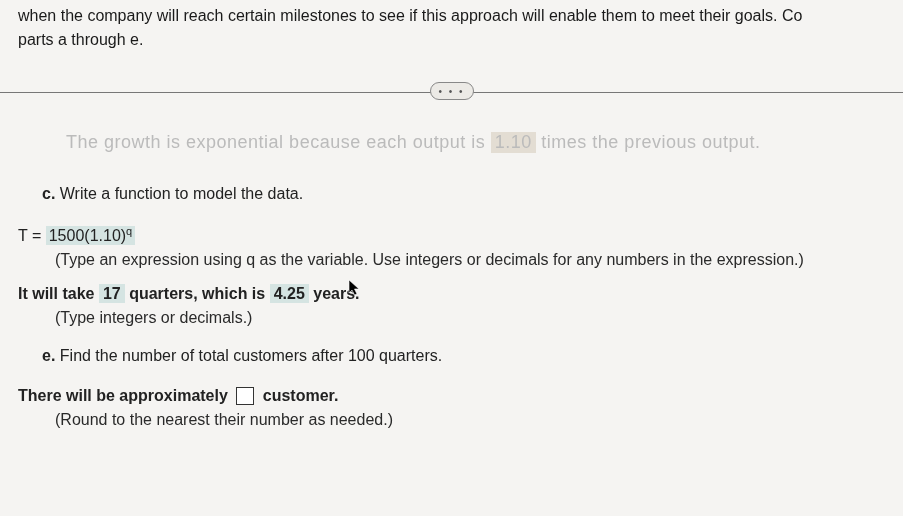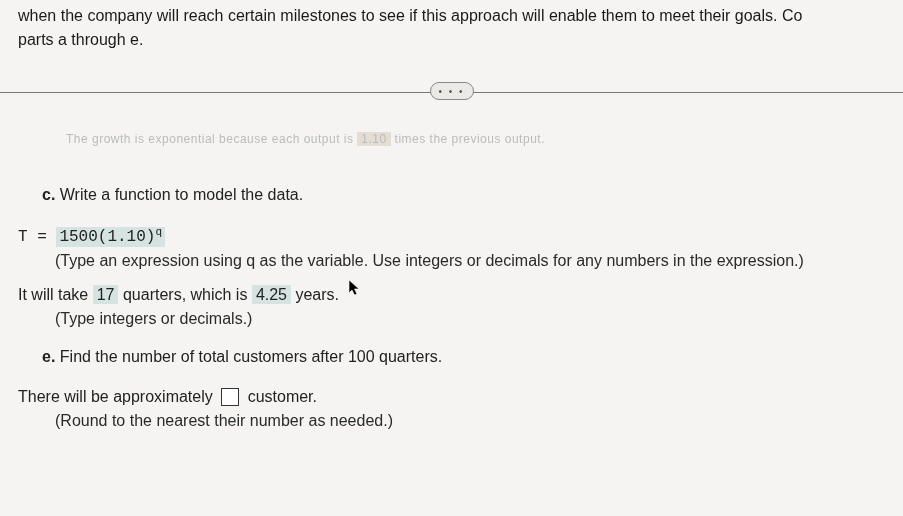--- a/index.html
+++ b/index.html
@@ -53,60 +53,60 @@
       display: flex;
       align-items: center;
       justify-content: center;
       font-size: 10px;
       letter-spacing: 2px;
       color: #555;
       cursor: pointer;
     }
     .blur-line {
       color: #bbb;
-      font-size: 12px;
+      font-size: 18px;
       letter-spacing: 0.5px;
-      margin: 12px 0 36px 48px;
+      margin: 12px 0 28px 48px;
       filter: blur(0.6px);
       white-space: nowrap;
       overflow: hidden;
     }
     .blur-line .hl {
       background: #e3ddd3;
       padding: 1px 4px;
       color: #bbb;
     }
     .question {
       margin-bottom: 18px;
       line-height: 1.6;
       margin-left: 24px;
     }
     .bold-label {
       font-weight: bold;
     }
     .formula-line {
       margin-bottom: 6px;
       font-size: 16px;
-      font-family: Liberation Mono, monospace;
     }
     .formula-line .hl {
       background: #d5e4e2;
       padding: 1px 3px;
     }
     .formula-line sup {
       font-size: 11px;
       vertical-align: super;
     }
     .instruction {
       color: #2a2a2a;
       margin-bottom: 16px;
       margin-left: 37px;
     }
     .answer-line {
       margin-bottom: 6px;
+      font-weight: bold;
     }
     .answer-line .hl {
       background: #d5e4e2;
       padding: 1px 4px;
     }
     .empty-box {
       display: inline-block;
       width: 18px;
       height: 18px;
       border: 1.5px solid #333;

